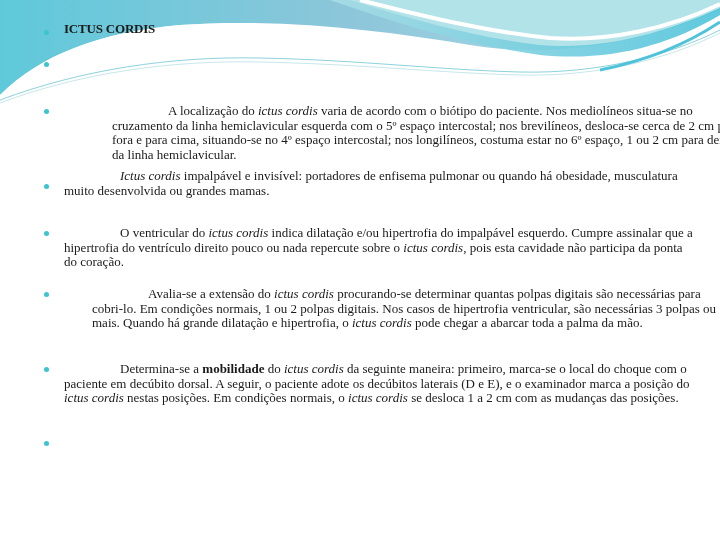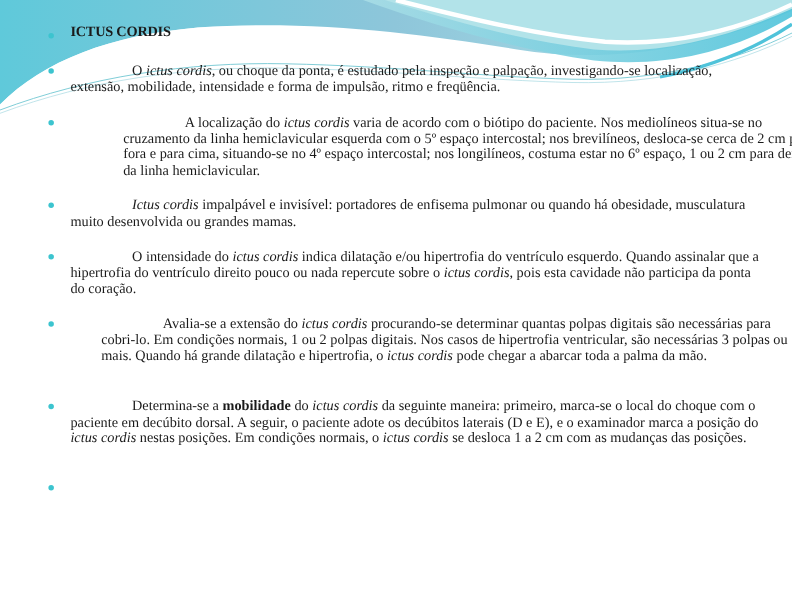--- a/index.html
+++ b/index.html
@@ -67,37 +67,34 @@
 </svg>
 
 <div class="slide-content">
 
   <div class="bullet" style="top:30px;"></div>
   <div class="item" style="top:22px;">
     <span class="title-text">ICTUS CORDIS</span>
   </div>
 
   <div class="bullet" style="top:62px;"></div>
-  <div class="item" style="top:57px;">
-    <span class="indent"></span><span>O </span><i>ictus cordis</i><span>, ou choque da ponta, é estudado pela inspeção e palpação, investigando-se localização, extensão, mobilidade, intensidade e forma de impulsão, ritmo e freqüência.</span>
-  </div>
 
   <div class="bullet" style="top:109px;"></div>
   <div class="item" style="top:104px;margin-left:48px;">
     <span class="indent"></span><span>A localização do </span><i>ictus cordis</i><span> varia de acordo com o biótipo do paciente. Nos mediolíneos situa-se no cruzamento da linha hemiclavicular esquerda com o 5º espaço intercostal; nos brevilíneos, desloca-se cerca de 2 cm para fora e para cima, situando-se no 4º espaço intercostal; nos longilíneos, costuma estar no 6º espaço, 1 ou 2 cm para dentro da linha hemiclavicular.</span>
   </div>
 
   <div class="bullet" style="top:184px;"></div>
-  <div class="item" style="top:179px;">
+  <div class="item" style="top:169px;">
     <span class="indent"></span><i>Ictus cordis</i><span> impalpável e invisível: portadores de enfisema pulmonar ou quando há obesidade, musculatura muito desenvolvida ou grandes mamas.</span>
   </div>
 
   <div class="bullet" style="top:231px;"></div>
   <div class="item" style="top:226px;">
-    <span class="indent"></span><span>O intensidade do </span><i>ictus cordis</i><span> indica dilatação e/ou hipertrofia do ventrículo esquerdo. Quando assinalar que a hipertrofia do ventrículo direito pouco ou nada repercute sobre o </span><i>ictus cordis</i><span>, pois esta cavidade não participa da ponta do coração.</span>
+    <span class="indent"></span><span>O ventricular do </span><i>ictus cordis</i><span> indica dilatação e/ou hipertrofia do impalpável esquerdo. Cumpre assinalar que a hipertrofia do ventrículo direito pouco ou nada repercute sobre o </span><i>ictus cordis</i><span>, pois esta cavidade não participa da ponta do coração.</span>
   </div>
 
   <div class="bullet" style="top:292px;"></div>
   <div class="item" style="top:287px;margin-left:28px;">
     <span class="indent"></span><span>Avalia-se a extensão do </span><i>ictus cordis</i><span> procurando-se determinar quantas polpas digitais são necessárias para cobri-lo. Em condições normais, 1 ou 2 polpas digitais. Nos casos de hipertrofia ventricular, são necessárias 3 polpas ou mais. Quando há grande dilatação e hipertrofia, o </span><i>ictus cordis</i><span> pode chegar a abarcar toda a palma da mão.</span>
   </div>
 
   <div class="bullet" style="top:367px;"></div>
   <div class="item" style="top:362px;">
     <span class="indent"></span><span>Determina-se a </span><b>mobilidade</b><span> do </span><i>ictus cordis</i><span> da seguinte maneira: primeiro, marca-se o local do choque com o paciente em decúbito dorsal. A seguir, o paciente adote os decúbitos laterais (D e E), e o examinador marca a posição do </span><i>ictus cordis</i><span> nestas posições. Em condições normais, o </span><i>ictus cordis</i><span> se desloca 1 a 2 cm com as mudanças das posições.</span>

